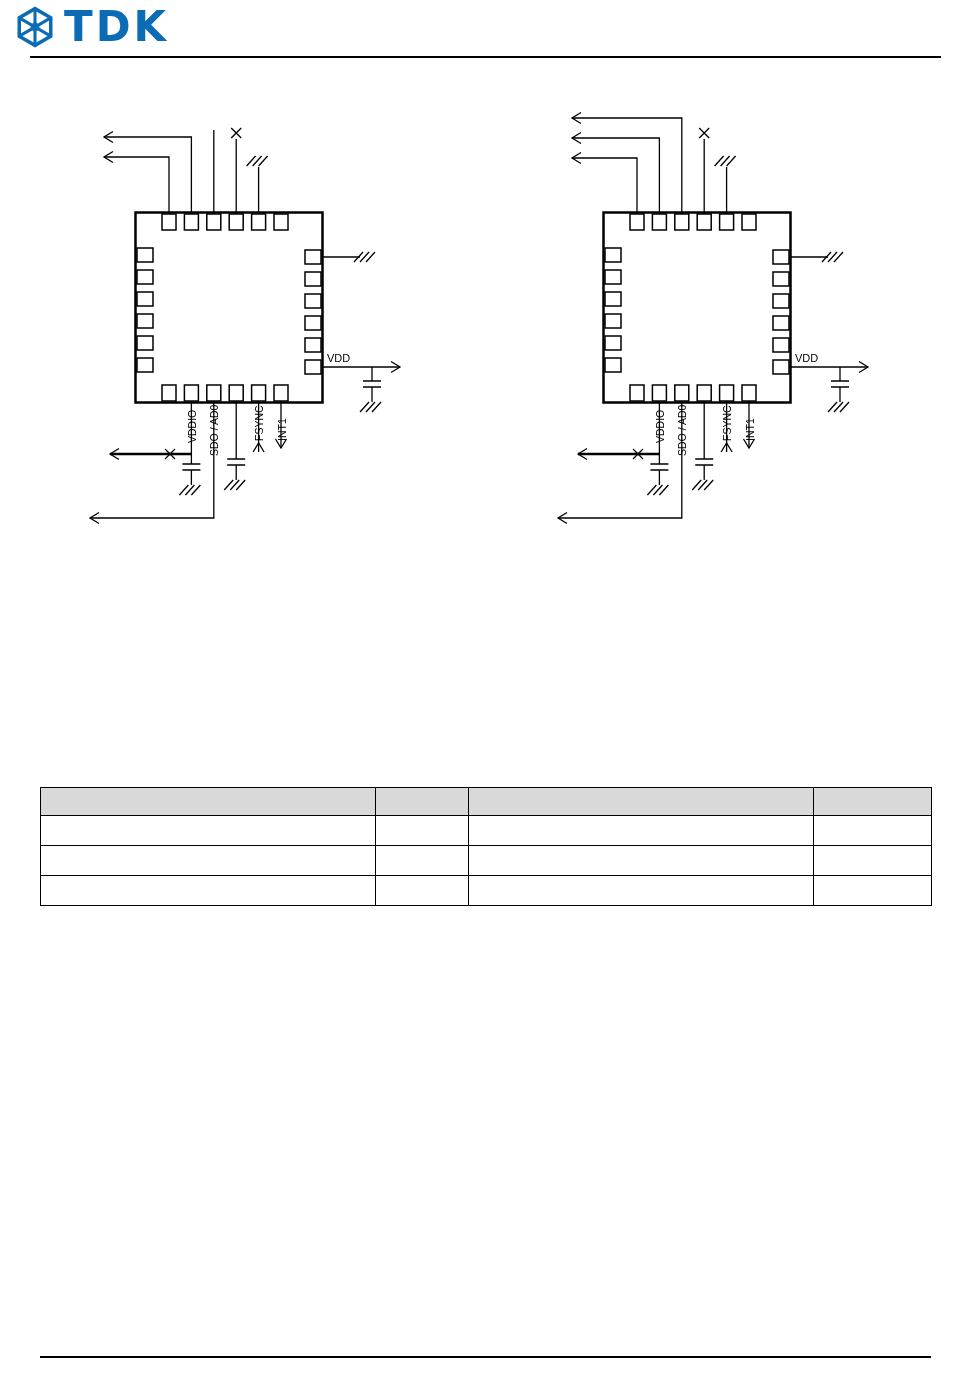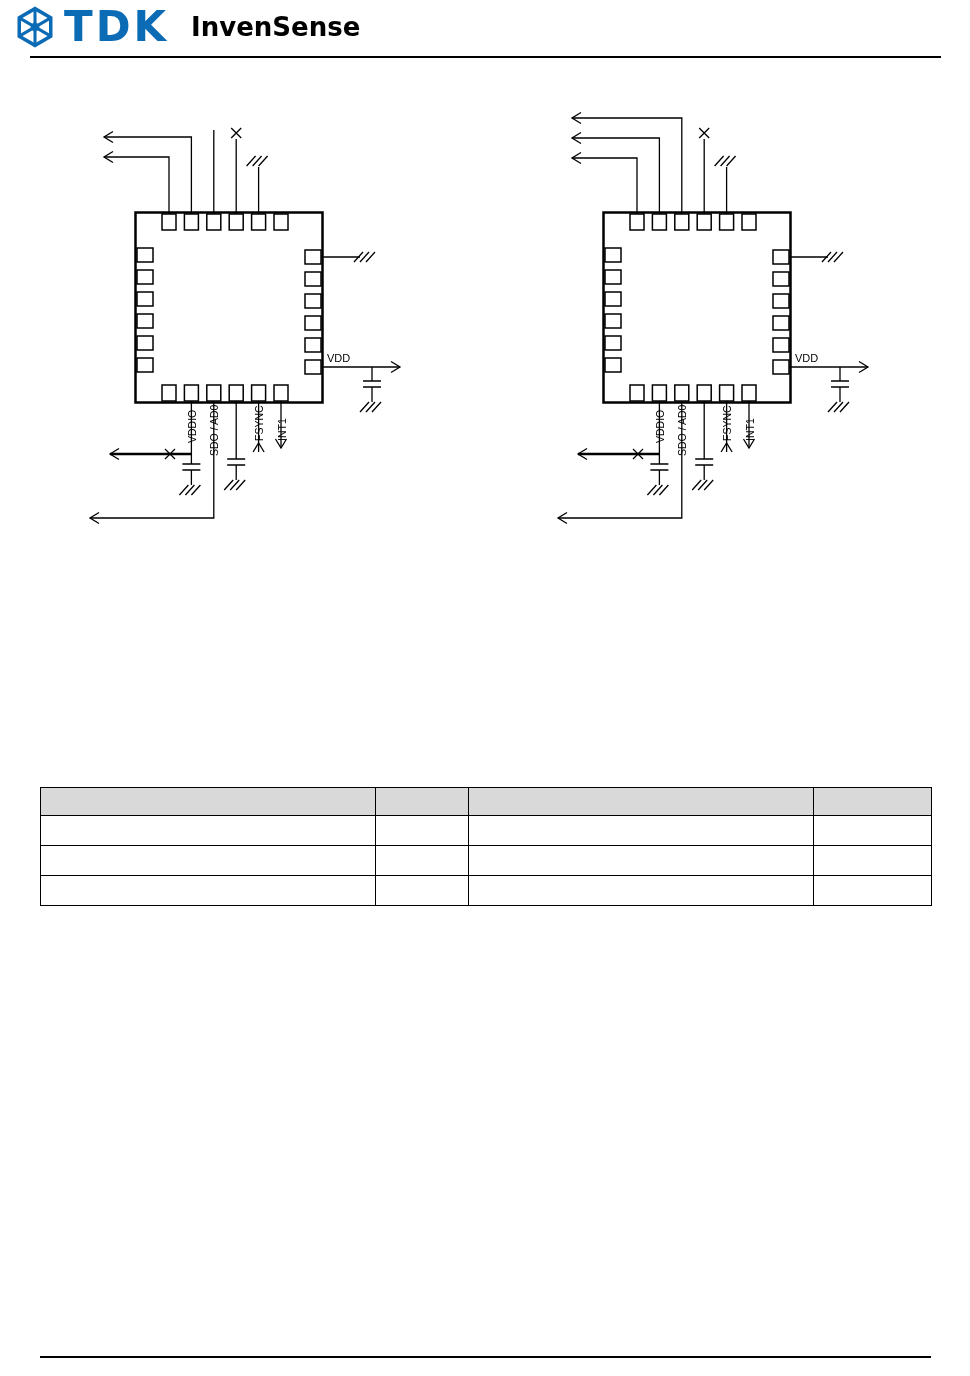--- a/index.html
+++ b/index.html
@@ -51,21 +51,20 @@
 
 <div class="page">
 
   <div class="brand">
     <svg class="emblem" width="42" height="42" viewBox="0 0 48 48">
       <polygon class="st" points="24,3 42,13.5 42,34.5 24,45 6,34.5 6,13.5" stroke-width="4"></polygon>
       <path class="st" d="M24,3 L24,45 M6,13.5 L42,34.5 M6,34.5 L42,13.5" stroke-width="3.5"></path>
       <circle cx="24" cy="24" r="5" fill="#0b6bb5"></circle>
     </svg>
     <span class="tdk-word">TDK</span>
-    <span class="inv-word">InvenSense</span>
   </div>
   <div class="header-rule"></div>
 
   <svg class="schem" viewBox="0 0 970 600">
     <defs>
       <g id="ch-l">
           <path d="M9,-5.5 L0,0 L9,5.5" class="s"></path>
         </g>
       <g id="ch-r">
           <path d="M-9,-5.5 L0,0 L-9,5.5" class="s"></path>

